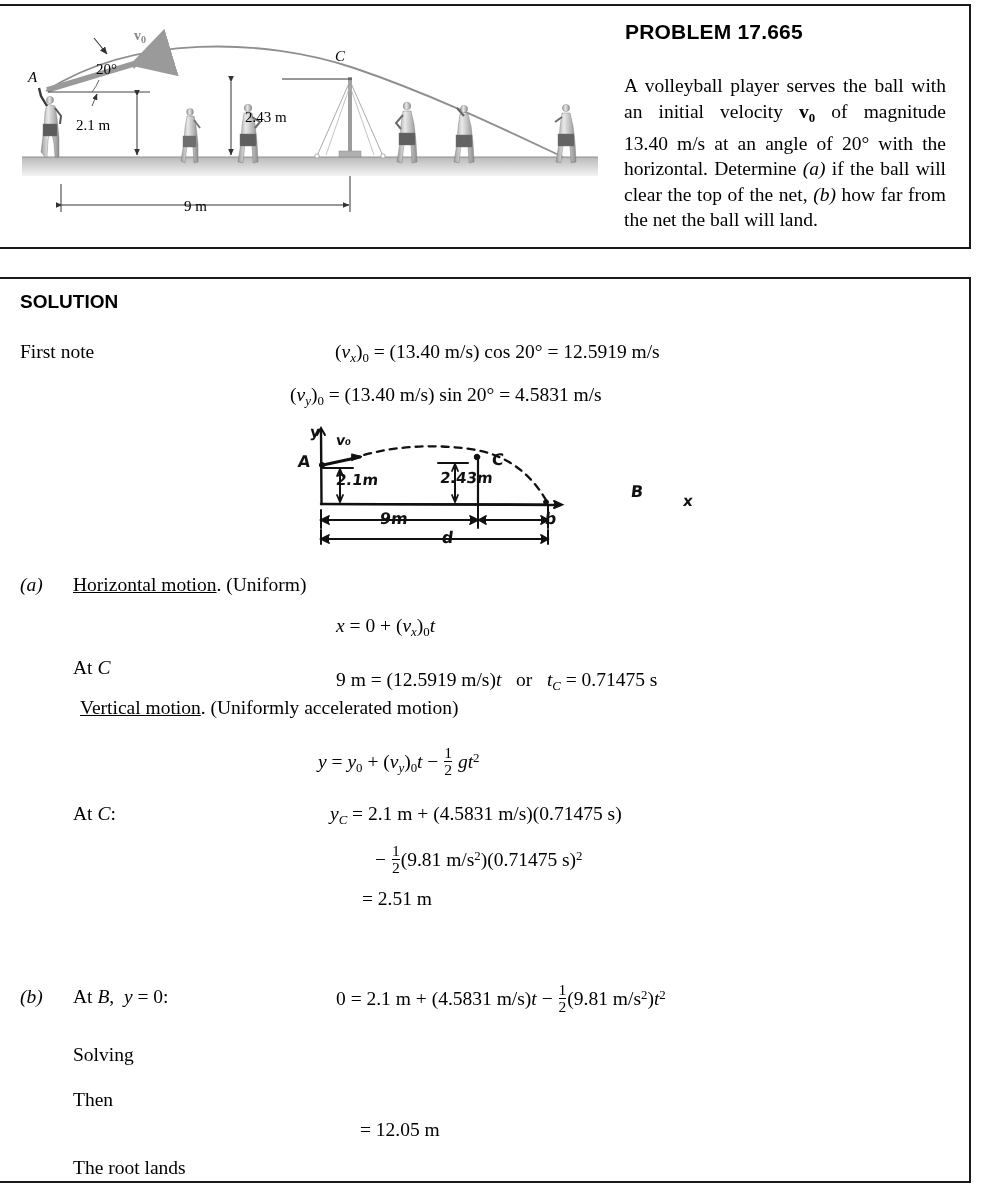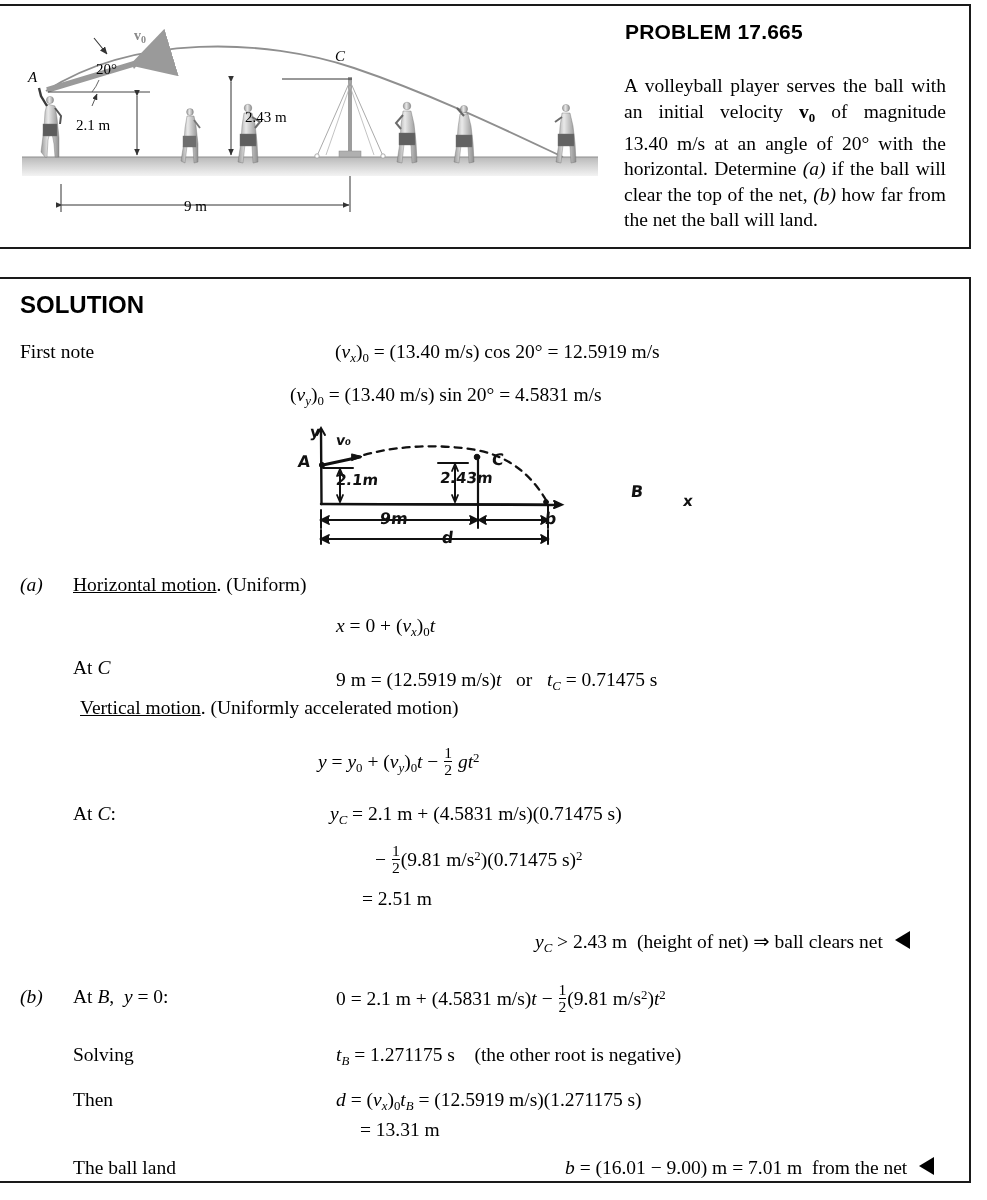--- a/index.html
+++ b/index.html
@@ -40,21 +40,21 @@
   #problem-text .vb { font-weight: bold; }
   #problem-text .it { font-style: italic; }
 
   
   #figure { position: absolute; left: 14px; top: 16px; width: 596px; height: 215px; }
 
   
   #solution-heading {
     position: absolute; left: 20px; top: 291px;
     font-family: "Liberation Sans", sans-serif;
-    font-weight: bold; font-size: 24px;
+    font-weight: bold; font-size: 19px;
   }
 
   
   .lbl { position: absolute; font-size: 19.5px; white-space: nowrap; }
   .eq  { position: absolute; font-size: 19.5px; white-space: nowrap; }
   .it { font-style: italic; }
   .ul { text-decoration: underline; }
   sub { font-size: .66em; vertical-align: -0.28em; font-style: italic; }
   sup { font-size: .66em; vertical-align: 0.52em; }
   sub.up { font-style: normal; }
@@ -325,39 +325,27 @@
 
   <div class="lbl" style="left:73px; top:803px;text-align:center;">At <span class="it">C</span>:</div>
   <div class="eq" style="left:330px; top:803px;">
     <span class="it">y</span><sub>C</sub> = 2.1 m + (4.5831 m/s)(0.71475 s)
   </div>
   <div class="eq" style="left:375px; top:843px;">
     −&nbsp;<span class="frac"><span class="num">1</span><span class="den">2</span></span>(9.81 m/s<sup>2</sup>)(0.71475 s)<sup>2</sup>
   </div>
   <div class="eq" style="left:362px; top:888px;">= 2.51 m</div>
 
-  <div class="eq" style="left:535px; top:930px;">
-    <span class="it">y</span><sub>C</sub> &gt; 2.43 m&nbsp; (height of net) ⇒ ball clears net<span class="tri"></span>
-  </div>
 
   <div class="lbl it" style="left:20px; top:986px;">(b)</div>
   <div class="lbl" style="left:73px; top:986px;">At <span class="it">B</span>,&nbsp; <span class="it">y</span> = 0:</div>
   <div class="eq" style="left:336px; top:982px;">
     0 = 2.1 m + (4.5831 m/s)<span class="it">t</span> −&nbsp;<span class="frac"><span class="num">1</span><span class="den">2</span></span>(9.81 m/s<sup>2</sup>)<span class="it">t</span><sup>2</sup>
   </div>
 
   <div class="lbl" style="left:73px; top:1044px;">Solving</div>
-  <div class="eq" style="left:336px; top:1044px;">
-    <span class="it">t</span><sub>B</sub> = 1.271175 s &nbsp;&nbsp; (the other root is negative)
-  </div>
 
   <div class="lbl" style="left:73px; top:1089px;">Then</div>
-  <div class="eq" style="left:336px; top:1089px;">
-    <span class="it">d</span> = (<span class="it">v</span><sub>x</sub>)<sub class="up">0</sub><span class="it">t</span><sub>B</sub> = (12.5919 m/s)(1.271175 s)
-  </div>
-  <div class="eq" style="left:360px; top:1119px;">= 13.31 m</div>
-
-  <div class="lbl" style="left:73px; top:1157px;">The ball land</div>
-  <div class="eq" style="left:565px; top:1157px;">
-    <span class="it">b</span> = (16.01 − 9.00) m = 7.01 m&nbsp; from the net<span class="tri"></span>
-  </div>
+  <div class="eq" style="left:360px; top:1119px;">= 12.05 m</div>
+
+  <div class="lbl" style="left:73px; top:1157px;">The root lands</div>
 
 </div>
 
 </body></html>

